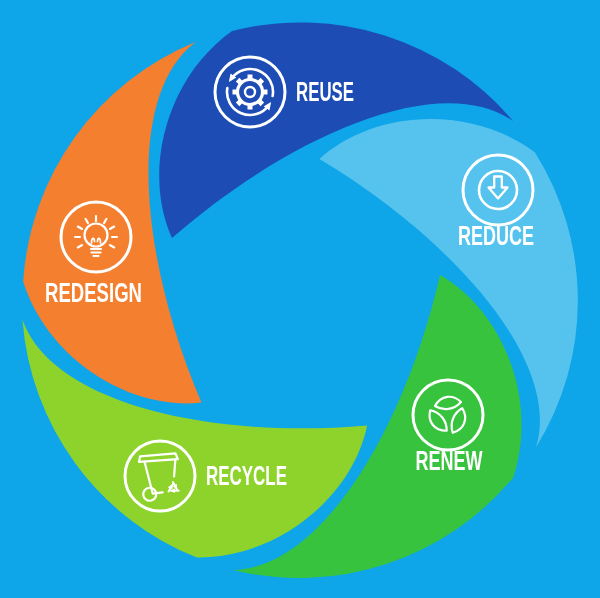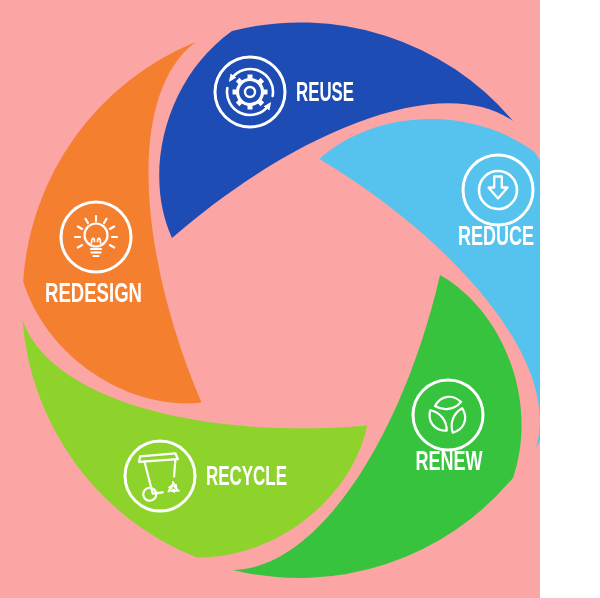--- a/index.html
+++ b/index.html
@@ -1,24 +1,24 @@
 <!DOCTYPE html>
 <html><head>
 <meta charset="utf-8">
 <style>
   html, body {
     margin: 0;
     padding: 0;
     background: #ffffff;
   }
   .stage {
-    width: 540px;
+    width: 600px;
     height: 598px;
     position: relative;
-    background: #fca5a5;
+    background: #0ea5e9;
     overflow: hidden;
   }
   svg { display: block; }
   .blade-label {
     font-family: "Liberation Sans", "DejaVu Sans", sans-serif;
     font-weight: bold;
     font-size: 27px;
     fill: #ffffff;
   }
   .icon-stroke {

